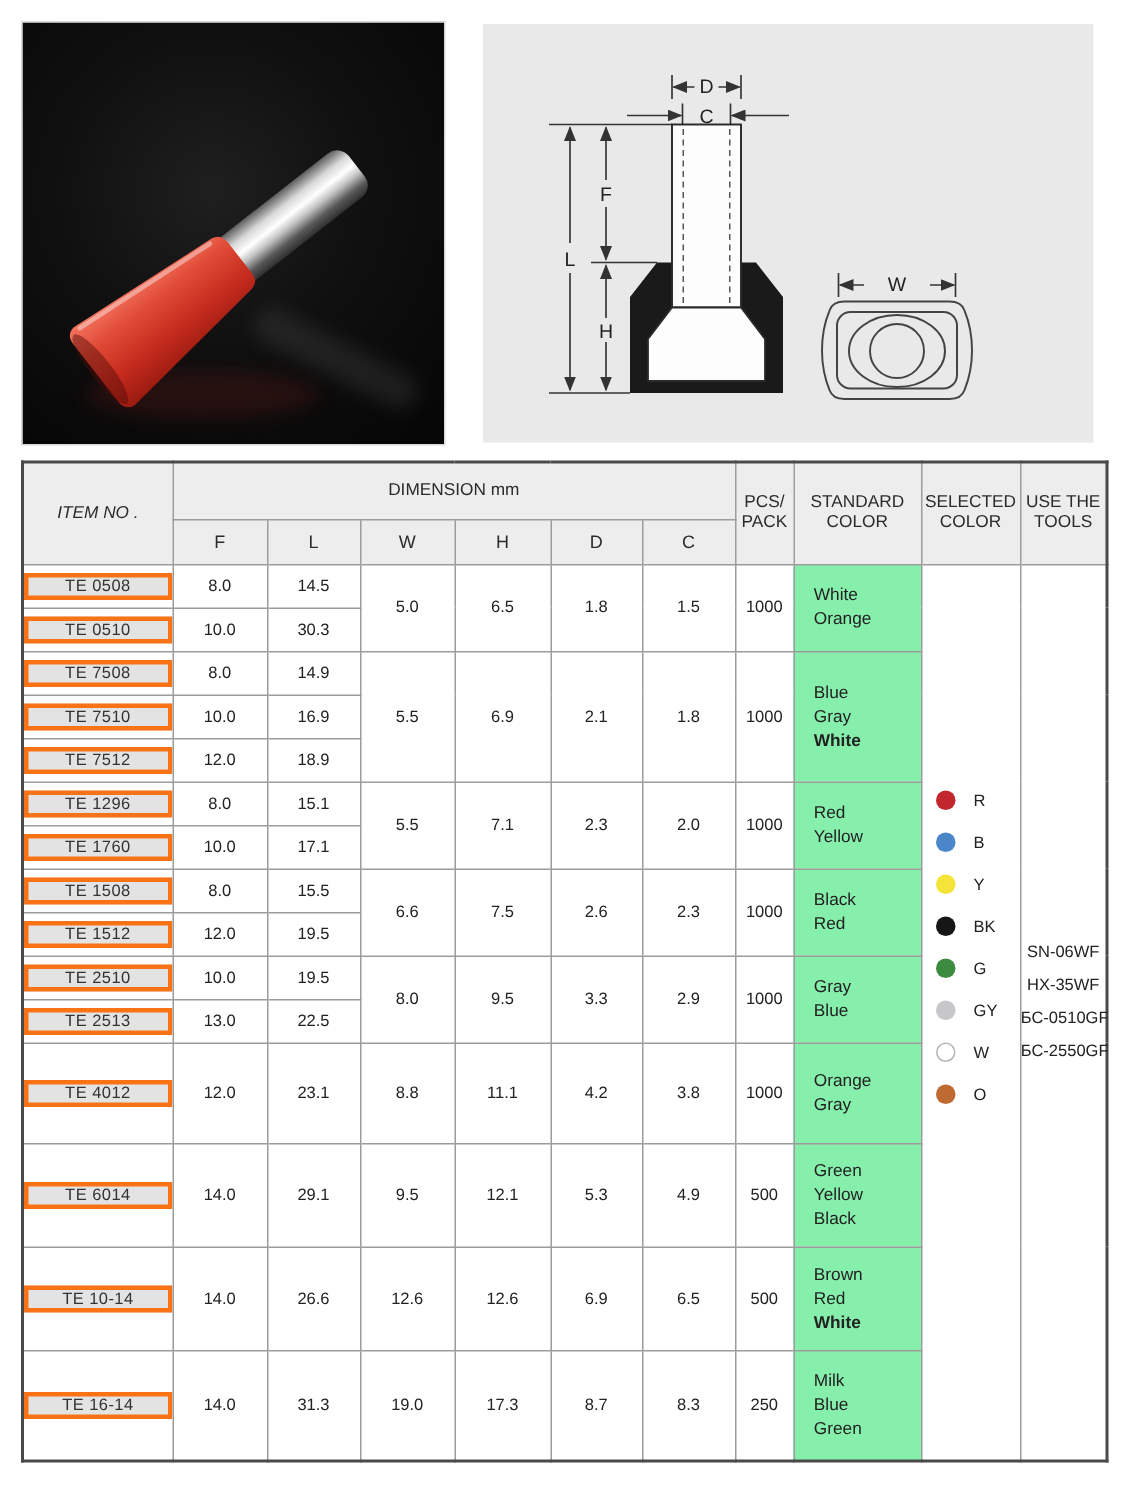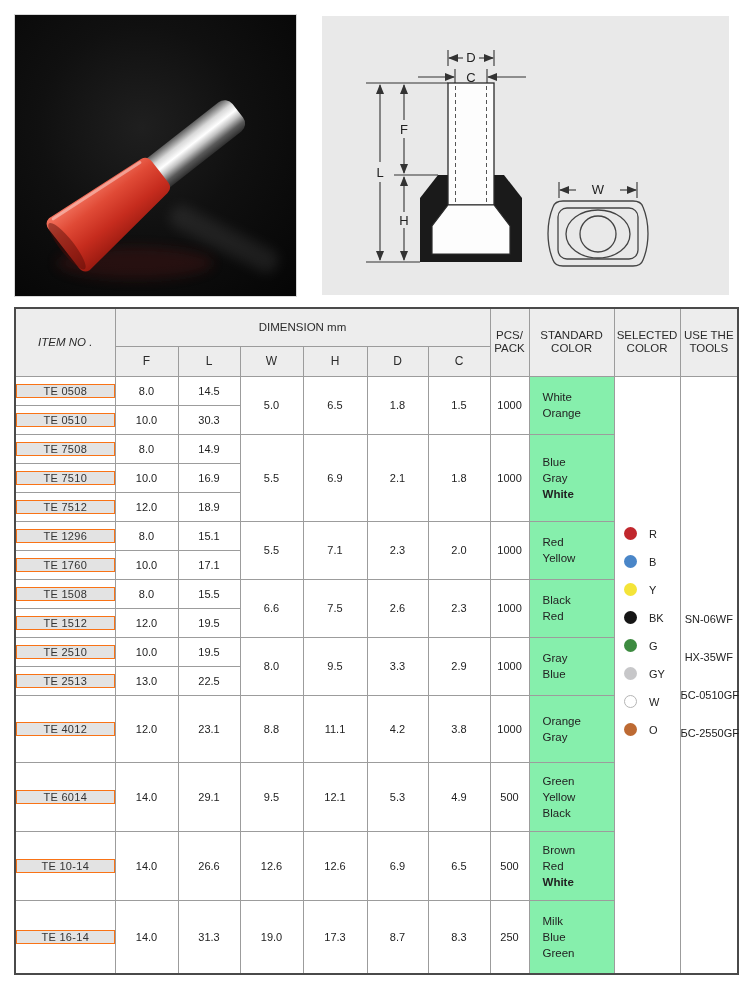--- a/index.html
+++ b/index.html
@@ -37,38 +37,38 @@
   tr.h2 th { font-size:12px; }
   th.itemh { font-size:12px;font-style:italic; }
   tr.r-thin  { height:29px; }
   tr.r-4012  { height:67px; }
   tr.r-6014  { height:69px; }
   tr.r-1014  { height:69px; }
   tr.r-1614  { height:74px; }
   td.num { text-align:center; font-size:11px; color:#222; background:#fff; }
   td.item-td { background:#fff; padding:2px; }
   .itembox {
-    height:100%; box-sizing:border-box; border:1px solid #f97316; background:#e3e3e3;
+    height:100%; box-sizing:border-box; border:3px solid #f97316; background:#e3e3e3;
     display:flex; align-items:center; justify-content:center;
     font-size:11px; color:#333; letter-spacing:.3px;
   }
   td.colorcell { background:#86efac; vertical-align:middle; }
   td.colorcell div { font-size:11.5px; line-height:16px; padding-left:13px; color:#222; }
   td.colorcell div.bold { font-weight:bold; }
   td.sel-td, td.tools-td { background:#fff; vertical-align:middle; }
   .dots {
     display:flex; flex-direction:column; gap:15px; width:46px; margin:0 auto;
     transform:translateY(-43px);
   }
   .dot-row { display:flex; align-items:center; gap:12px; }
   .dot { width:13px; height:13px; border-radius:50%; flex:0 0 13px; }
   .dot.outlined { box-sizing:border-box; border:1px solid #b5b5b5; }
   .dot-code { font-size:11px; color:#222; }
   .tools { text-align:center; transform:translateY(-7px); }
-  .tools div { font-size:11px; line-height:22px; color:#222; white-space:nowrap;margin-top:16px; }
+  .tools div { font-size:11px; line-height:22px; color:#222; white-space:nowrap; }
 </style>
 </head>
 <body>
 
 <div class="page">
 
   <div class="photo">
     <svg width="281" height="281" viewBox="0 0 281 281">
       <defs>
         <linearGradient id="met" x1="0" y1="0" x2="0" y2="1">

